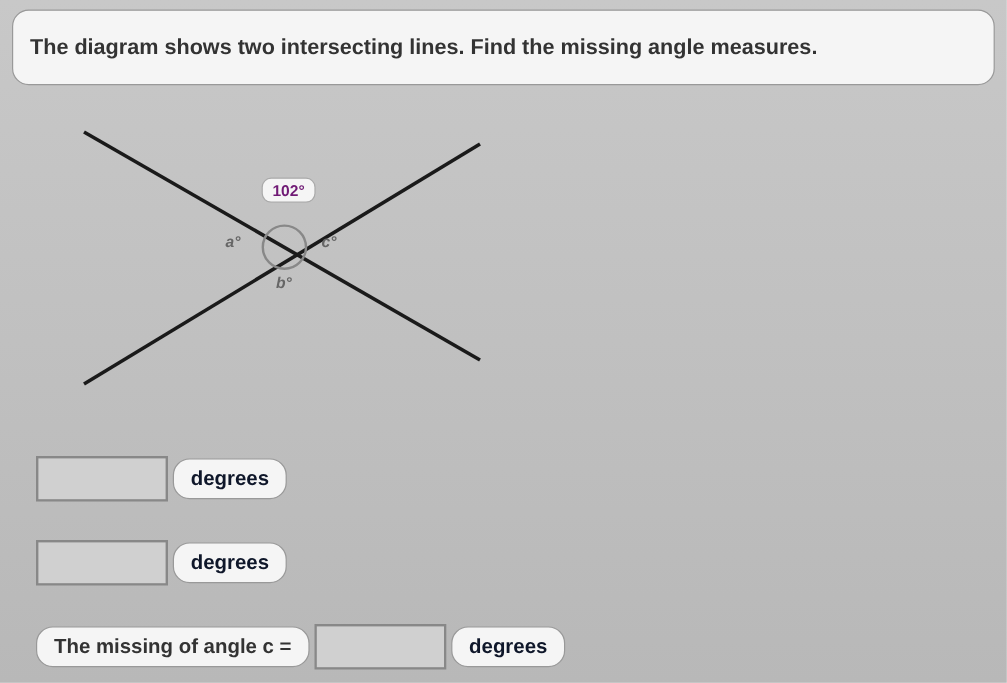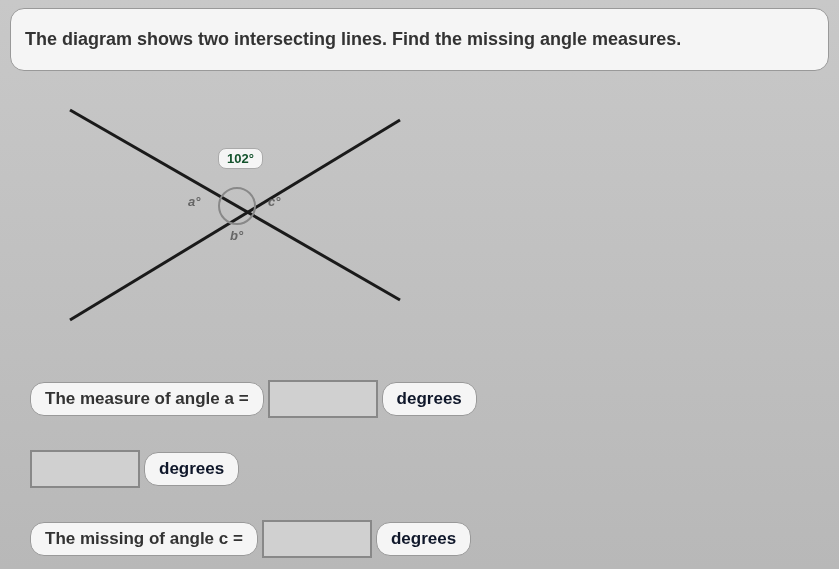--- a/index.html
+++ b/index.html
@@ -41,21 +41,21 @@
       height: 100%;
     }
     .angle-label-known {
       position: absolute;
       background: #f5f5f5;
       border: 1px solid #aaa;
       border-radius: 8px;
       padding: 2px 8px;
       font-size: 13px;
       font-weight: bold;
-      color: #14532d;
+      color: #701a75;
     }
     .angle-label-unknown {
       position: absolute;
       font-size: 13px;
       font-style: italic;
       font-weight: bold;
       color: #666;
     }
     .answer-row {
       position: absolute;
@@ -106,21 +106,20 @@
     <line x1="30" y1="250" x2="360" y2="50" stroke="#1a1a1a" stroke-width="3"></line>
     <circle cx="197" cy="136" r="18" fill="none" stroke="#888" stroke-width="2"></circle>
   </svg>
   <div class="angle-label-known" style="top:78px; left:178px;">102°</div>
   <div class="angle-label-unknown" style="top:124px; left:148px;">a°</div>
   <div class="angle-label-unknown" style="top:158px; left:190px;">b°</div>
   <div class="angle-label-unknown" style="top:124px; left:228px;">c°</div>
 </div>
 
 <div class="answer-row row-a">
-  <span class="label-chip">The measure of angle a =</span>
   <input class="answer-input" type="text" value="" style="">
   <span class="unit-chip">degrees</span>
 </div>
 
 <div class="answer-row row-b">
   <input class="answer-input" type="text" value="" style="">
   <span class="unit-chip">degrees</span>
 </div>
 
 <div class="answer-row row-c">

